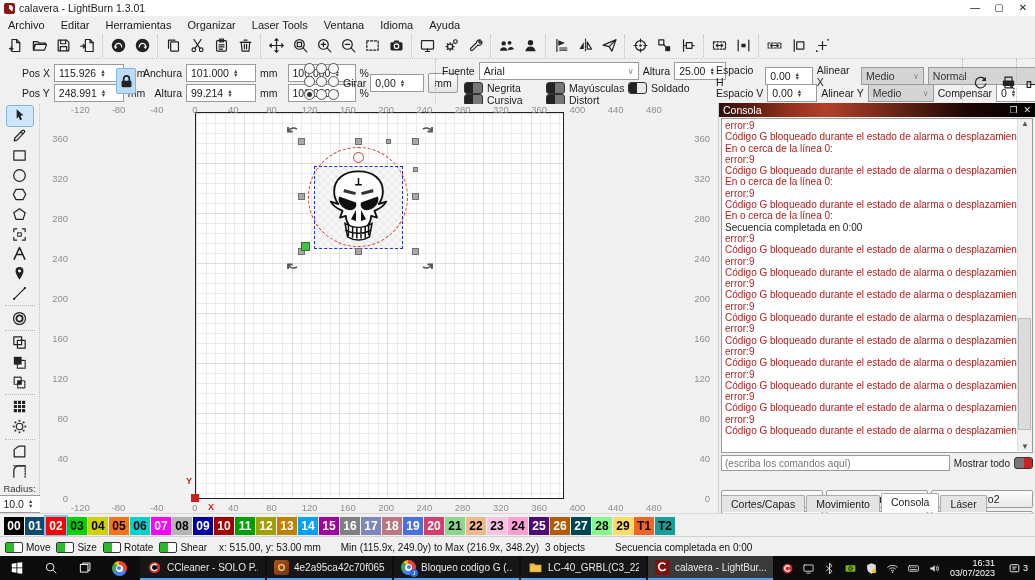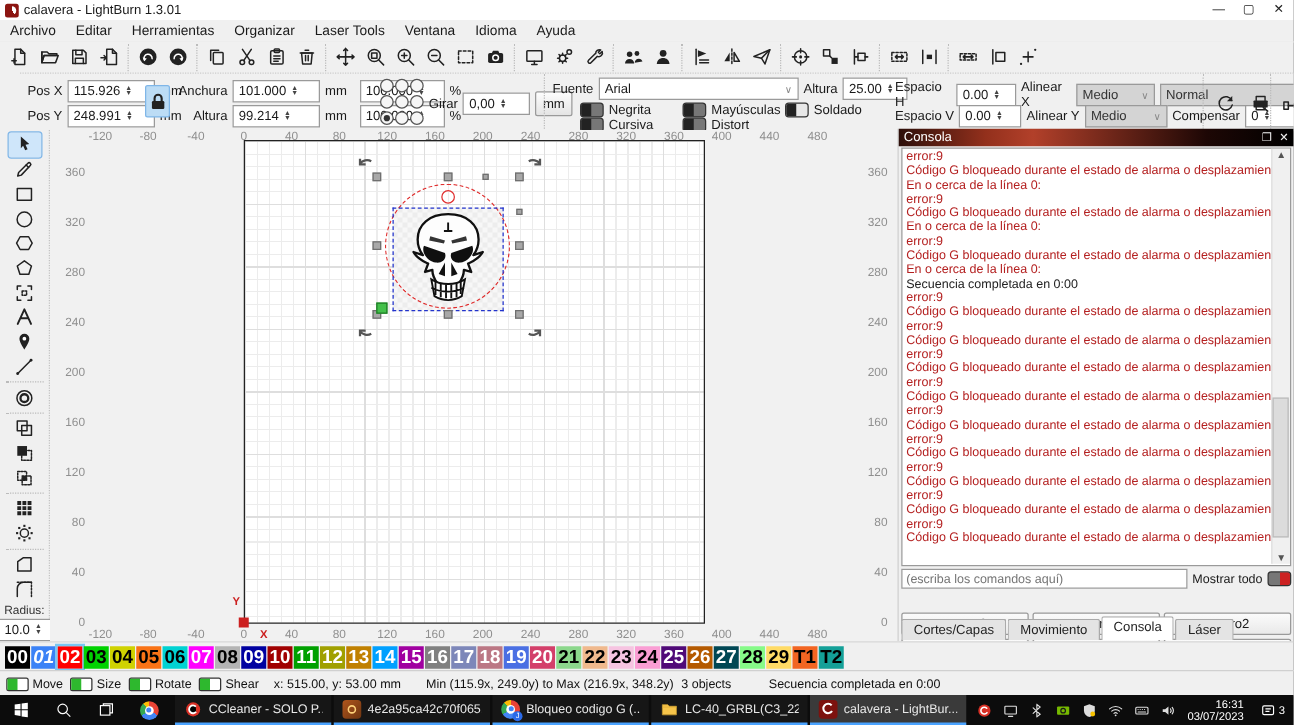--- a/index.html
+++ b/index.html
@@ -96,21 +96,21 @@
   #macros{position:absolute;left:2px;right:2px;top:387px;display:grid;grid-template-columns:1fr 1fr 1fr;gap:3px;}
   .macro{height:16px;background:linear-gradient(#fbfbfb,#e9e9e9);border:1px solid #9a9a9a;border-radius:2px;
      display:flex;align-items:center;justify-content:center;font-size:10.5px;}
   #contabs{position:absolute;left:2px;bottom:1px;display:flex;align-items:flex-end;height:18px;}
   .tab{padding:2px 9px 2px;font-size:10.5px;background:#e4e4e4;border:1px solid #aaa;border-bottom:none;margin-right:1px;
      border-radius:2px 2px 0 0;color:#222;}
   .tab.act{background:#fff;padding-bottom:4px;font-weight:normal;}
   
   #palette{position:absolute;left:0;right:0;top:513px;height:23px;background:#f0f0f0;border-top:1px solid #d8d8d8;
      display:flex;align-items:center;padding-left:4px;gap:1px;}
-  .sw{width:20px;height:18px;display:flex;align-items:center;justify-content:center;font-size:15px;font-weight:bold;}
+  .sw{width:20px;height:18px;display:flex;align-items:center;justify-content:center;font-size:12px;font-weight:bold;}
   .sw.sel{outline:2px solid #79c7f2;outline-offset:0px;}
   
   #statusbar{position:absolute;left:0;right:0;top:536px;height:20px;background:#f0f0f0;border-top:1px solid #d0d0d0;
      display:flex;align-items:center;font-size:10px;gap:6px;padding-left:5px;}
   .stgl{width:16px;height:9px;border:1px solid #333;border-radius:2px;background:#fff;position:relative;display:inline-block;}
   .stgl:before{content:"";position:absolute;left:0;top:0;width:8px;height:100%;background:#2eb82e;}
   .stitem{display:flex;align-items:center;gap:3px;margin-right:6px;}
   .stxt{color:#111;}
   
   #taskbar{position:absolute;left:0;right:0;bottom:0;height:24px;background:#0c0c0c;display:flex;align-items:center;color:#eee;}
@@ -853,21 +853,21 @@
     <div id="contabs">
         <div class="tab">Cortes/Capas</div>
         <div class="tab">Movimiento</div>
         <div class="tab act">Consola</div>
         <div class="tab">Láser</div>
       </div>
   </div>
 
   <div id="palette">
       <div class="sw" style="background: rgb(0, 0, 0); color: rgb(255, 255, 255);">00</div>
-      <div class="sw" style="background: #3b82f6; color: rgb(255, 255, 255); font-style: italic;">01</div>
+      <div class="sw" style="background: #0c4a6e; color: rgb(255, 255, 255);">01</div>
       <div class="sw sel" style="background: rgb(255, 0, 0); color: rgb(255, 255, 255);">02</div>
       <div class="sw" style="background: rgb(0, 210, 0); color: rgb(0, 0, 0);">03</div>
       <div class="sw" style="background: rgb(207, 210, 0); color: rgb(0, 0, 0);">04</div>
       <div class="sw" style="background: #f97316; color: rgb(0, 0, 0);">05</div>
       <div class="sw" style="background: rgb(0, 210, 210); color: rgb(0, 0, 0);">06</div>
       <div class="sw" style="background: rgb(255, 0, 255); color: rgb(255, 255, 255);">07</div>
       <div class="sw" style="background: rgb(180, 180, 180); color: rgb(0, 0, 0);">08</div>
       <div class="sw" style="background: rgb(0, 0, 160); color: rgb(255, 255, 255);">09</div>
       <div class="sw" style="background: rgb(160, 0, 0); color: rgb(255, 255, 255);">10</div>
       <div class="sw" style="background: rgb(0, 160, 0); color: rgb(255, 255, 255);">11</div>

